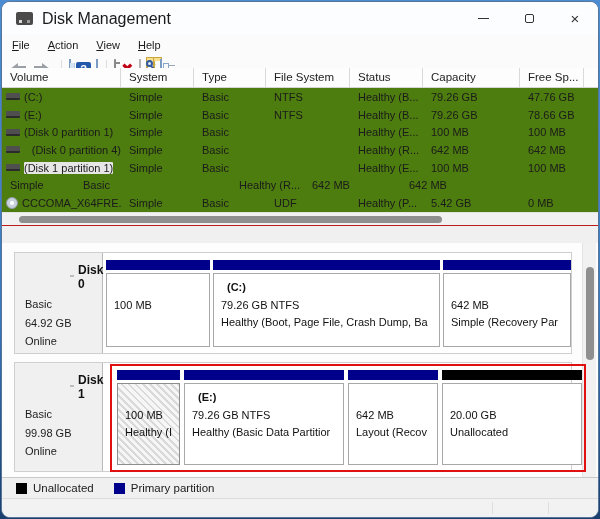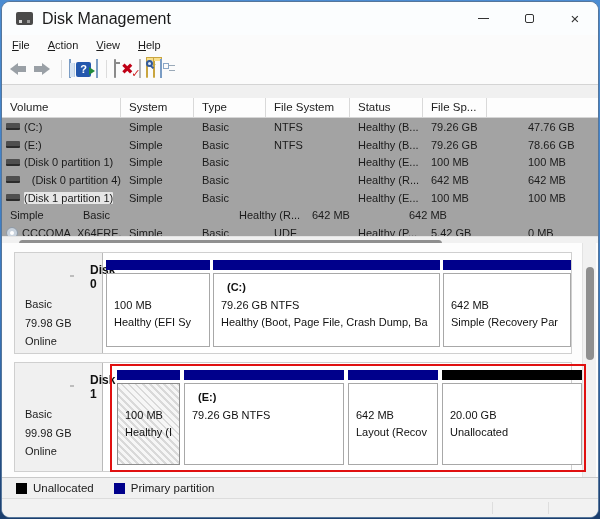--- a/index.html
+++ b/index.html
@@ -53,38 +53,38 @@
   .ico-folder { width:17px; height:12px; background:#f7df8d; border:1px solid #c9a53f; border-radius:1px; position:relative; }
   .ico-folder::before { content:""; position:absolute; left:-1px; top:-3px; width:7px; height:3px; background:#f7df8d; border:1px solid #c9a53f; border-bottom:none; }
   .ico-folder .up { position:absolute; left:5px; top:-1px; color:#1f8a3a; font-weight:bold; font-size:11px; }
   .ico-folder .lens { position:absolute; right:1px; top:0; width:7px; height:7px; border:2px solid #335a9a; border-radius:50%; background:#dce8f5; }
   .ico-folder .lens::after { content:""; position:absolute; right:-3px; bottom:-3px; width:4px; height:2px; background:#335a9a; transform:rotate(45deg); }
   .ico-props { width:17px; height:14px; border:1px solid #7a9cc4; background:#fff; position:relative; }
   .ico-props::before { content:""; position:absolute; left:2px; top:3px; width:4px; height:4px; border:1px solid #8aa6c6; }
   .ico-props::after { content:""; position:absolute; left:8px; top:5px; width:6px; height:1px; background:#9aa9b8; box-shadow:0 5px 0 #9aa9b8; }
 
   
-  .volpane { position:absolute; left:0; top:96px; right:0; height:158px; background:#a3a3a3; border-bottom:7px solid #b91c1c; }
+  .volpane { position:absolute; left:0; top:66px; right:0; height:158px; background:#4d7c0f; border-bottom:1px solid #b91c1c; }
   .vheader { display:flex; height:20px; border-bottom:1px solid #d6d6d6; background:#fdfdfd; }
   .vh-cell { font-size:11.5px; color:#222; padding:3px 0 0 8px; border-right:1px solid #d9d9d9; overflow:hidden; white-space:nowrap; }
   .vrow { display:flex; height:17.7px; align-items:center; }
   .v-cell { font-size:11px; color:#1b1b1b; padding-left:8px; overflow:hidden; white-space:nowrap; flex-shrink:0; }
   .v-volcell { display:flex; align-items:center; gap:4px; padding-left:4px; }
   .part-ico { width:14px; height:7px; background:#4f4f4f; border-radius:1px; border-bottom:2px solid #2b2b2b; flex-shrink:0; }
   .cd-ico { width:12px; height:12px; border-radius:50%; background:#c8d2dd; border:1px solid #8f9aa6; position:relative; flex-shrink:0; }
   .cd-ico::after { content:""; position:absolute; left:3px; top:3px; width:4px; height:4px; background:#fff; border-radius:50%; }
   .v-sel { background:#e6e6e6; border-radius:1px; }
   .hscroll { position:absolute; left:0; bottom:0; right:0; height:13px; background:#f1f1f1; border-top:1px solid #e3e3e3; }
   .hthumb { position:absolute; left:17px; top:3px; width:423px; height:7px; background:#8f8f8f; border-radius:4px; }
 
   
   .graphpane { position:absolute; left:0; top:241px; right:0; height:234px; background:#fdfdfd; }
   .diskrow { position:absolute; left:12px; width:558px; border:1px solid #cfcfcf; background:#fff; }
   .disk-label { position:absolute; left:0; top:0; bottom:0; width:88px; background:#f0f0f0; border-right:1px solid #b9b9b9; padding:10px 6px 0 10px; }
-  .disk-name { font-size:12px; font-weight:bold; color:#111; display:flex; align-items:center; gap:22px; margin-bottom:4px;padding-left:43px; }
+  .disk-name { font-size:12px; font-weight:bold; color:#111; display:flex; align-items:center; gap:10px; margin-bottom:4px;padding-left:43px; }
   .hdd-ico { width:16px; height:8px; background:#4f4f4f; border-radius:1px; border-bottom:2px solid #2b2b2b; position:relative; }
   .hdd-ico::after { content:""; position:absolute; left:2px; top:2px; width:4px; height:2px; background:#bdbdbd; }
   .disk-line { font-size:11px; color:#1b1b1b; line-height:18.5px; }
   .pstrip { position:absolute; left:88px; top:0; right:0; bottom:0; }
   .part { position:absolute; top:0; bottom:0; }
   .pbar { position:absolute; left:0; right:0; top:7px; height:10px; }
   .pbody { position:absolute; left:0; right:0; top:20px; bottom:6px; background:#fff; border:1px solid #a8a8a8; padding-top:5px; overflow:hidden; }
   .pbody.hatched { background:repeating-linear-gradient(45deg,#f6f6f6 0 3px,#d9d9d9 3px 5px); border-color:#8d8d8d; }
   .pt-line { font-size:11px; color:#111; line-height:17.5px; height:17.5px; padding-left:7px; white-space:nowrap; overflow:hidden; }
   .pt-name { font-weight:bold; padding-left:13px; }
@@ -178,21 +178,22 @@
       </span>
     </div>
 
   <div class="volpane">
     <div class="vheader" id="vheader">
         <div class="vh-cell" style="width: 119px;">Volume</div>
         <div class="vh-cell" style="width: 73px;">System</div>
         <div class="vh-cell" style="width: 72px;">Type</div>
         <div class="vh-cell" style="width: 84px;">File System</div>
         <div class="vh-cell" style="width: 73px;">Status</div>
-        <div class="vh-cell" style="width: 64px;">File Sp...</div>
+        <div class="vh-cell" style="width: 97px;">Capacity</div>
+        <div class="vh-cell" style="width: 64px;">Free Sp...</div>
       </div>
     <div id="vrows">
         <div class="vrow">
           <div class="v-cell v-volcell" style="width: 119px;">
             <span class="part-ico"></span>
             <span>(C:)</span>
           </div>
           <div class="v-cell" style="width: 73px;">Simple</div>
           <div class="v-cell" style="width: 72px;">Basic</div>
           <div class="v-cell" style="width: 84px;">NTFS</div>
@@ -278,30 +279,29 @@
     <div class="vscroll">
       <div class="vthumb"></div>
     </div>
   <div class="diskrow" style="top: 9px; height: 102px;">
         <div class="disk-label">
           <div class="disk-name">
             <span class="hdd-ico"></span>
             <span>Disk 0</span>
           </div>
           <div class="disk-line">Basic</div>
-          <div class="disk-line">79.98 GB</div>
+          <div class="disk-line">64.92 GB</div>
           <div class="disk-line">Online</div>
         </div>
         <div class="pstrip">
           <div class="part" style="left: 3px; width: 104px;">
             <div class="pbar" style="background: rgb(0, 0, 139);"></div>
             <div class="pbody">
               <div class="pt-line pt-name"></div>
               <div class="pt-line">100 MB</div>
-              <div class="pt-line">Healthy (EFI Sy</div>
             </div>
           </div>
           <div class="part" style="left: 110px; width: 227px;">
             <div class="pbar" style="background: rgb(0, 0, 139);"></div>
             <div class="pbody">
               <div class="pt-line pt-name">(C:)</div>
               <div class="pt-line">79.26 GB NTFS</div>
               <div class="pt-line">Healthy (Boot, Page File, Crash Dump, Ba</div>
             </div>
           </div>
@@ -332,20 +332,21 @@
               <div class="pt-line pt-name"></div>
               <div class="pt-line">100 MB</div>
               <div class="pt-line">Healthy (I</div>
             </div>
           </div>
           <div class="part" style="left: 81px; width: 160px;">
             <div class="pbar" style="background: rgb(0, 0, 139);"></div>
             <div class="pbody">
               <div class="pt-line pt-name">(E:)</div>
               <div class="pt-line">79.26 GB NTFS</div>
+              <div class="pt-line">Healthy (Basic Data Partitior</div>
             </div>
           </div>
           <div class="part" style="left: 245px; width: 90px;">
             <div class="pbar" style="background: rgb(0, 0, 139);"></div>
             <div class="pbody">
               <div class="pt-line pt-name"></div>
               <div class="pt-line">642 MB</div>
               <div class="pt-line">Layout (Recov</div>
             </div>
           </div>

